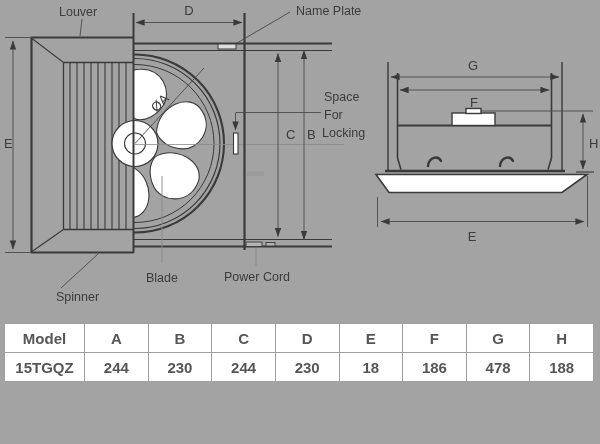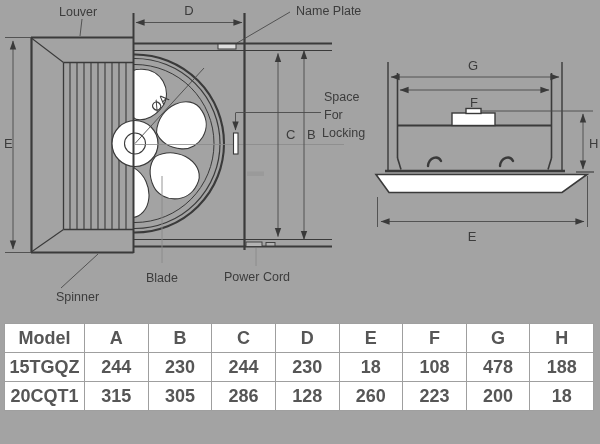--- a/index.html
+++ b/index.html
@@ -5,21 +5,21 @@
   html,body{margin:0;padding:0;background:#ffffff;}
   #canvas{position:relative;width:600px;height:444px;background:#a3a3a3;overflow:hidden;
           font-family:"Liberation Sans",sans-serif;}
   #drawing{position:absolute;left:0;top:0;}
   svg text{fill:#3c3c3c;font-family:"Liberation Sans",sans-serif;font-size:12.5px;}
   svg .dimlbl{font-size:13px;}
   
   #spec-table{position:absolute;left:4px;top:323px;width:590px;border-collapse:collapse;
               table-layout:fixed;}
   #spec-table td{border:1px solid #9f9f9f;height:28px;text-align:center;vertical-align:middle;
-                 font-size:18px;font-weight:bold;color:#565656;background:#ffffff;
+                 font-size:15px;font-weight:bold;color:#565656;background:#ffffff;
                  font-family:"Liberation Sans",sans-serif;padding:0;}
 </style>
 </head>
 <body>
 
 <div id="canvas">
 
   <svg id="drawing" width="600" height="320" viewBox="0 0 600 320">
     <defs>
       <marker id="aE" orient="auto" markerUnits="userSpaceOnUse" markerWidth="11" markerHeight="9" refX="8.6" refY="4">
@@ -203,30 +203,19 @@
         <td>G</td>
         <td>H</td>
       </tr>
       <tr>
         <td>15TGQZ</td>
         <td>244</td>
         <td>230</td>
         <td>244</td>
         <td>230</td>
         <td>18</td>
-        <td>108</td>
+        <td>186</td>
         <td>478</td>
         <td>188</td>
-      </tr>
-      <tr>
-        <td>20CQT1</td>
-        <td>315</td>
-        <td>305</td>
-        <td>286</td>
-        <td>128</td>
-        <td>260</td>
-        <td>223</td>
-        <td>200</td>
-        <td>18</td>
       </tr>
     </tbody>
   </table>
 </div>
 
 </body></html>

